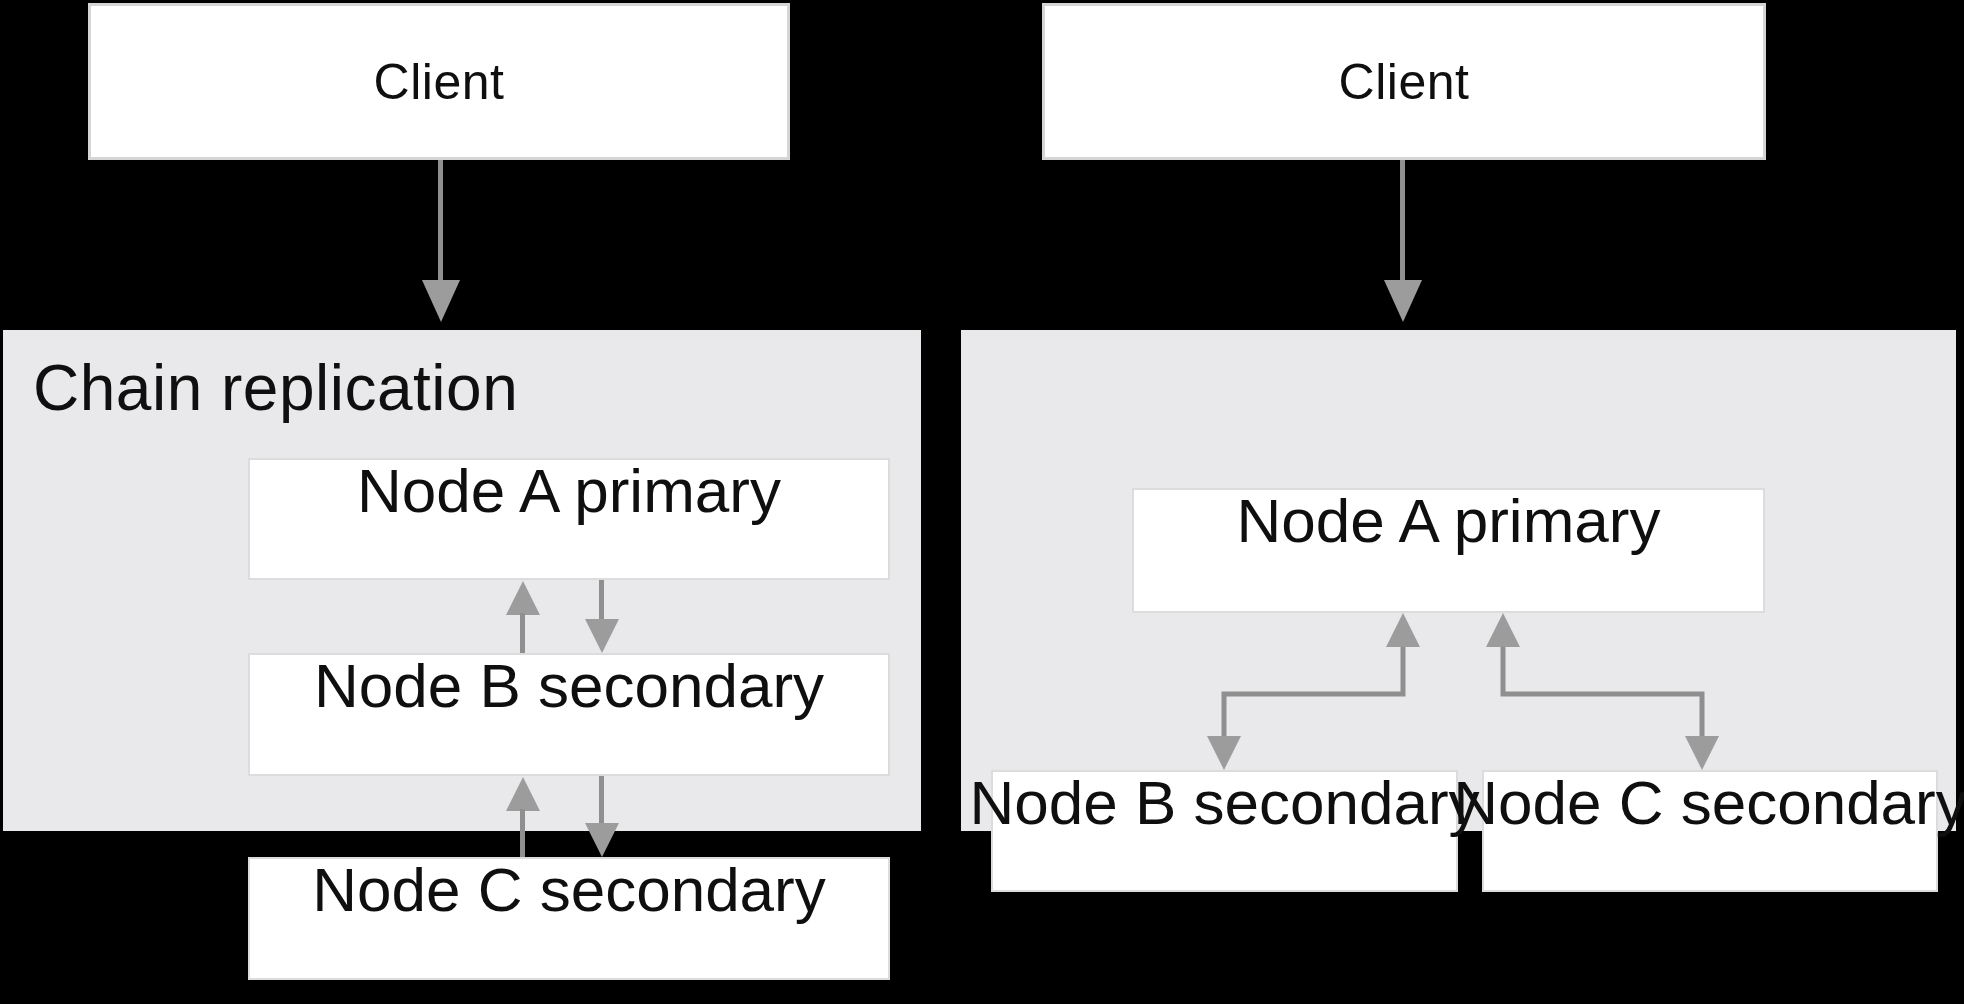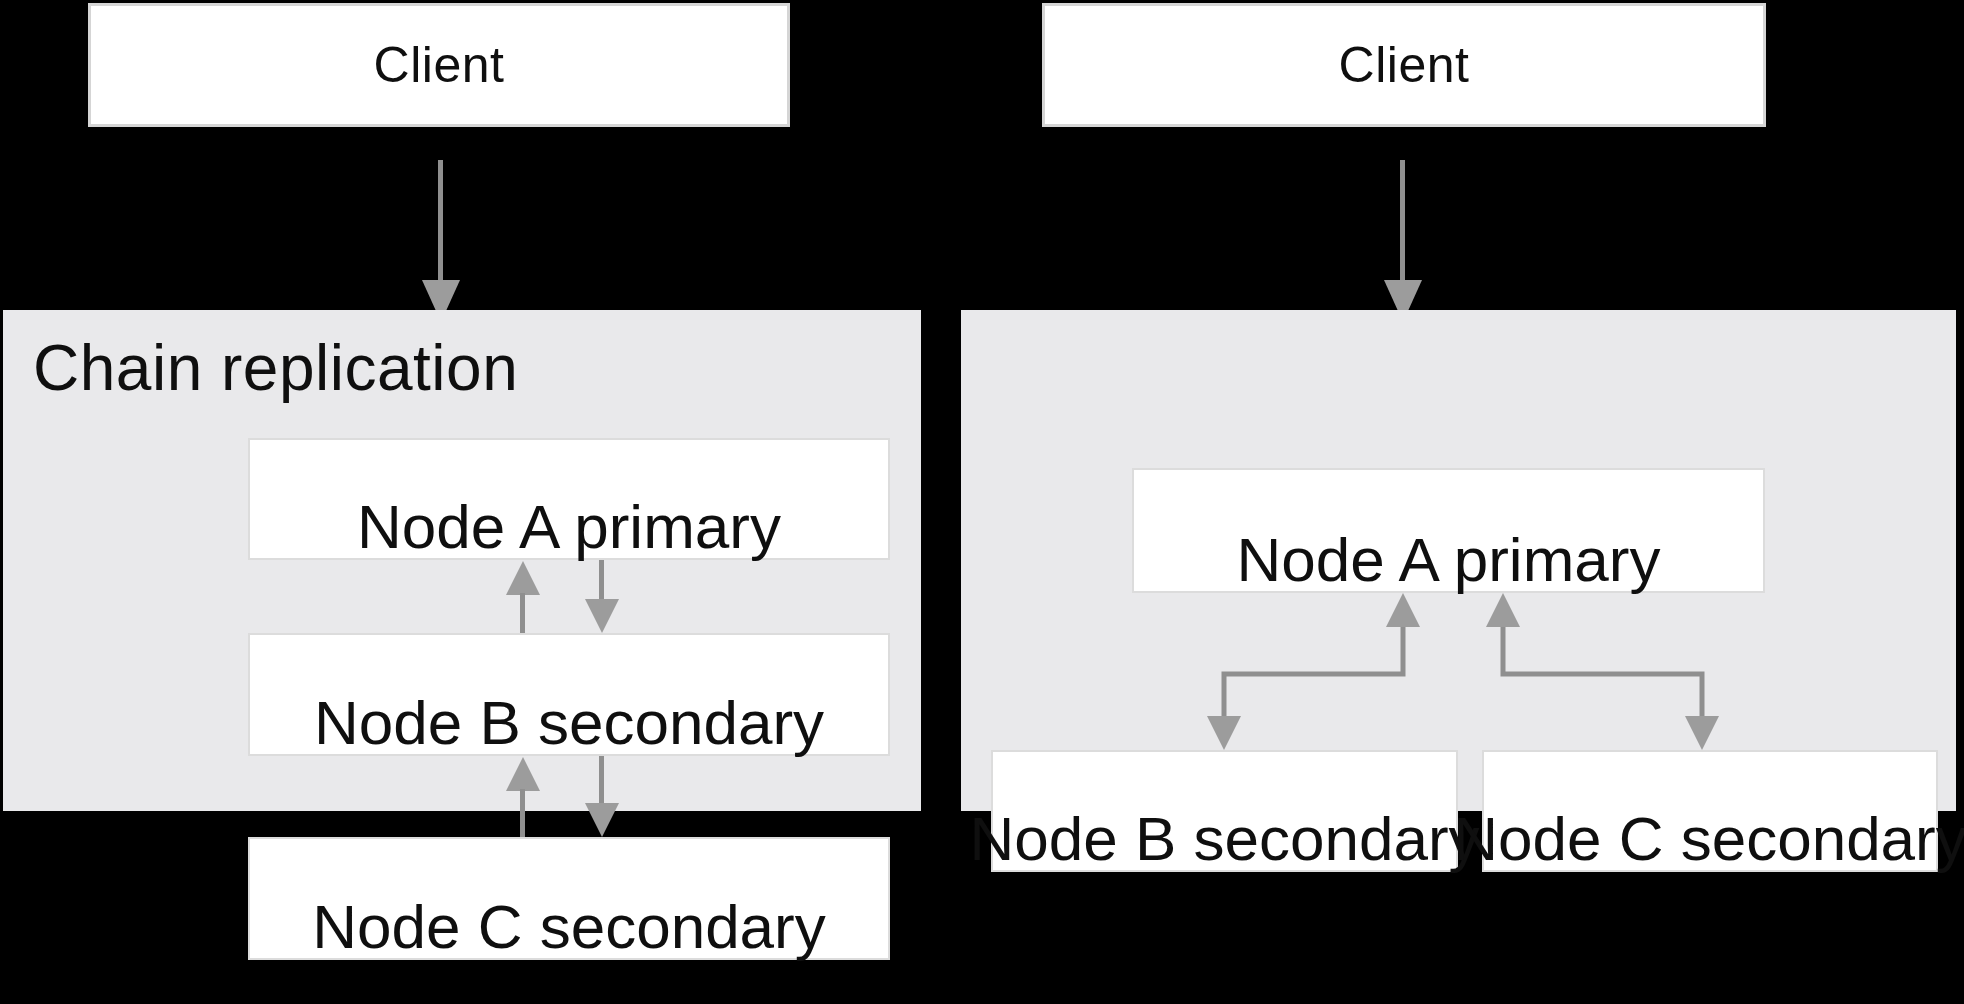--- a/index.html
+++ b/index.html
@@ -13,40 +13,40 @@
     --text:#0f0f0f;
   }
   *{box-sizing:border-box;}
   html,body{margin:0;padding:0;background:var(--bg);}
   #stage{
     position:relative;width:1964px;height:1004px;background:var(--bg);
     font-family:"Liberation Sans","DejaVu Sans",sans-serif;color:var(--text);
     overflow:hidden;
   }
   .client-box{
-    position:absolute;top:3px;height:124px;background:var(--box);
+    position:absolute;top:3px;height:157px;background:var(--box);
     border:3px solid var(--client-border);
     display:flex;align-items:center;justify-content:center;
     font-size:50px;font-weight:500;letter-spacing:.5px;
   }
   #client-left{left:88px;width:702px;}
   #client-right{left:1042px;width:724px;}
   .panel{
-    position:absolute;top:310px;height:501px;background:var(--panel);
+    position:absolute;top:330px;height:501px;background:var(--panel);
   }
   #panel-left{left:3px;width:918px;}
   #panel-right{left:961px;width:995px;}
   .panel-title{
     position:absolute;left:30px;top:26px;
     font-size:64px;font-weight:500;line-height:1;letter-spacing:.5px;
     white-space:nowrap;
   }
   .node-box{
     position:absolute;background:var(--box);border:2px solid var(--box-border);
-    display:flex;align-items:flex-end;justify-content:center;
+    display:flex;align-items:flex-start;justify-content:center;
     font-size:62px;font-weight:500;line-height:1;white-space:nowrap;
   }
   
   #node-a-left{left:245px;top:128px;width:642px;height:122px;}
   #node-b-left{left:245px;top:323px;width:642px;height:123px;}
   #node-c-left{left:245px;top:527px;width:642px;height:123px;}
   
   #node-a-right{left:171px;top:158px;width:633px;height:125px;}
   #node-b-right{left:30px;top:440px;width:467px;height:122px;}
   #node-c-right{left:521px;top:440px;width:456px;height:122px;}

